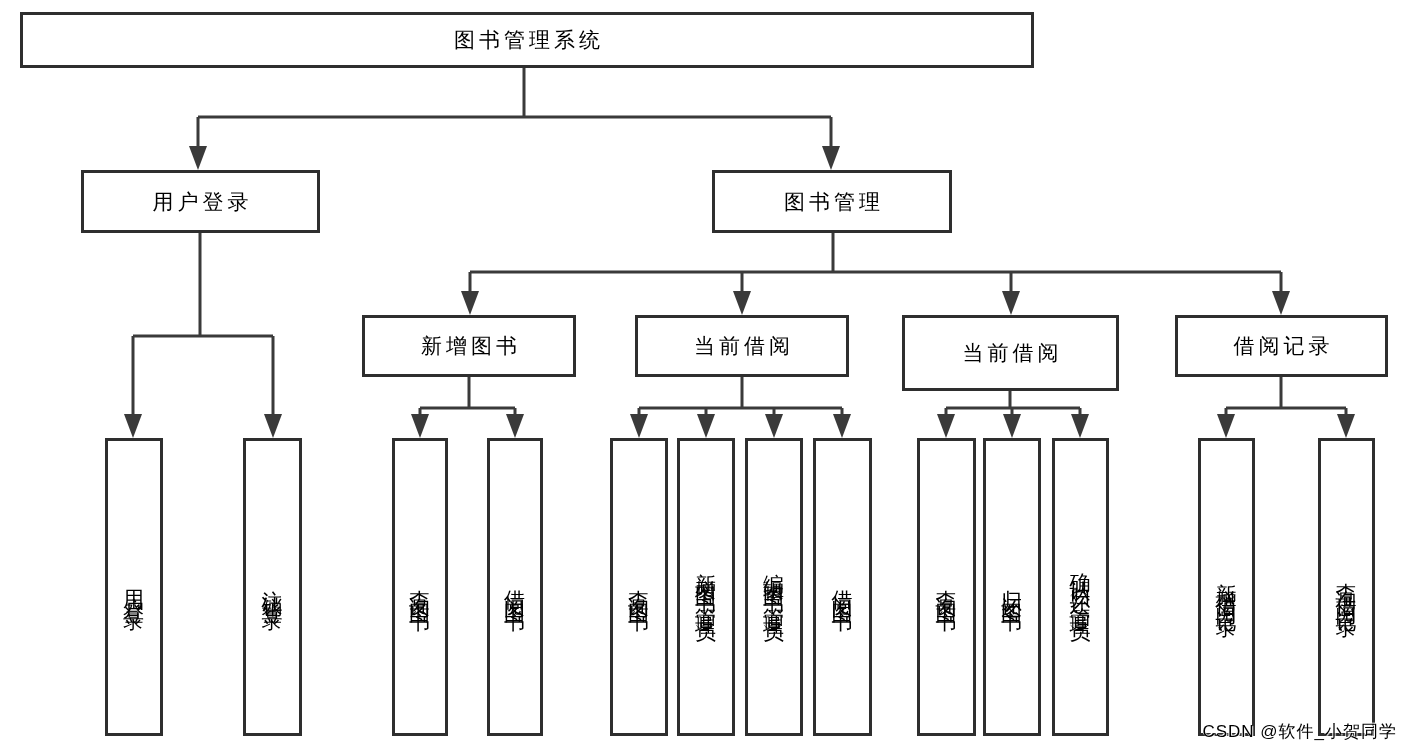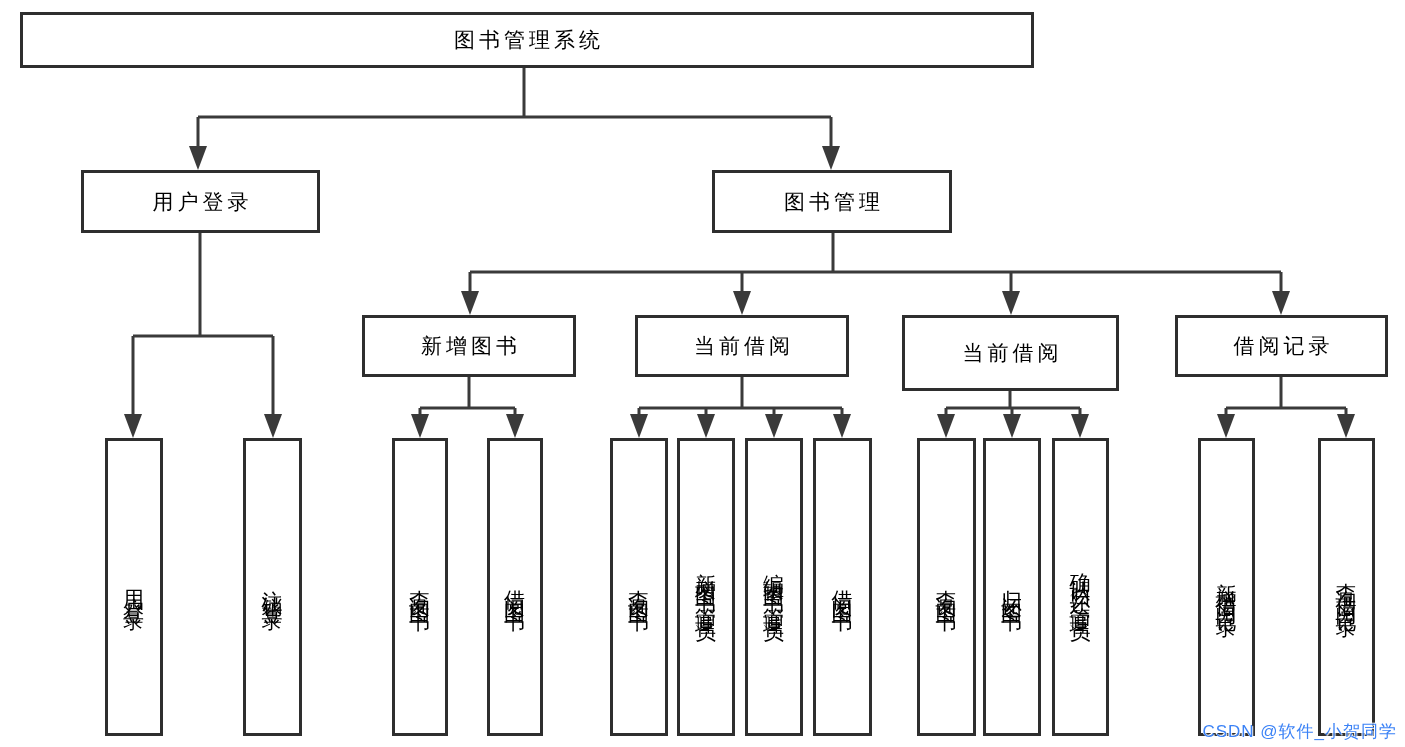--- a/index.html
+++ b/index.html
@@ -15,21 +15,21 @@
     display:flex; align-items:center; justify-content:center;
     color:#000000;
   }
   .box.h { font-size:21px; letter-spacing:4px; text-indent:4px; white-space:nowrap; }
   .box.v {
     writing-mode:vertical-rl; text-orientation:mixed;
     font-size:21px; letter-spacing:7px; line-height:1;
   }
   .watermark {
     position:absolute; right:8px; bottom:4px; z-index:2;
-    font-size:17px; letter-spacing:1px; color:#3b82f6;
+    font-size:17px; letter-spacing:1px; color:#000000;
     text-shadow:-1px -1px 0 #ffffff, 1px 1px 1px #ffffff;
     white-space:nowrap;
   }
 </style>
 </head>
 <body>
 
 <div class="canvas">
 
   <svg class="connectors" width="1405" height="747" viewBox="0 0 1405 747">

